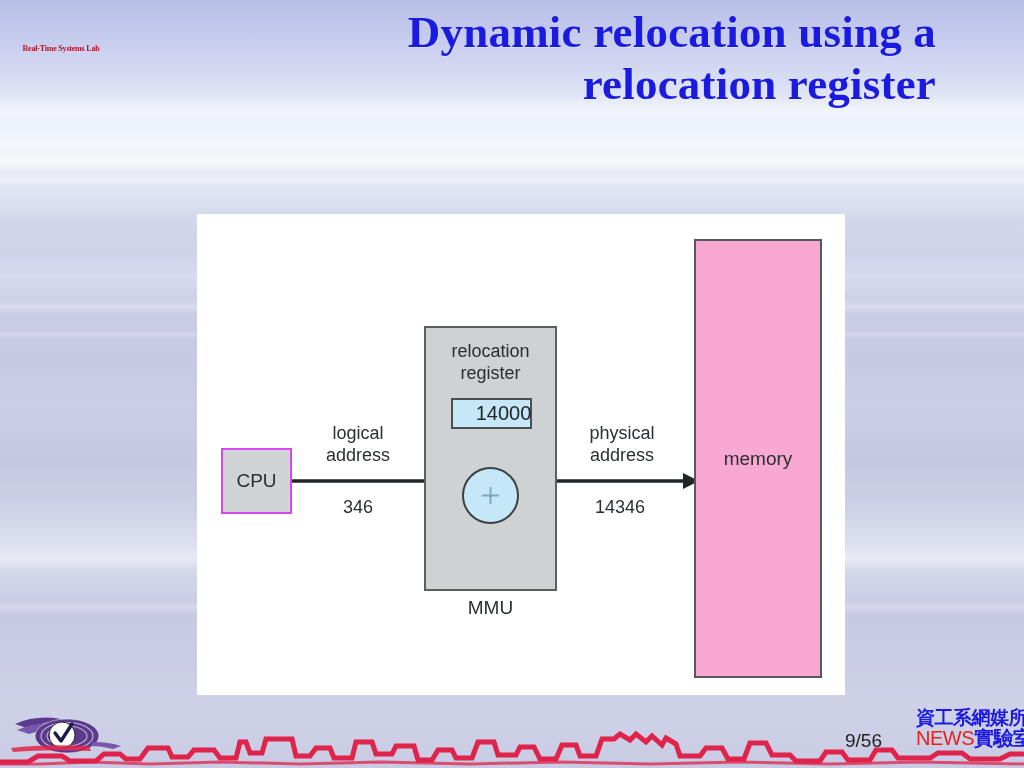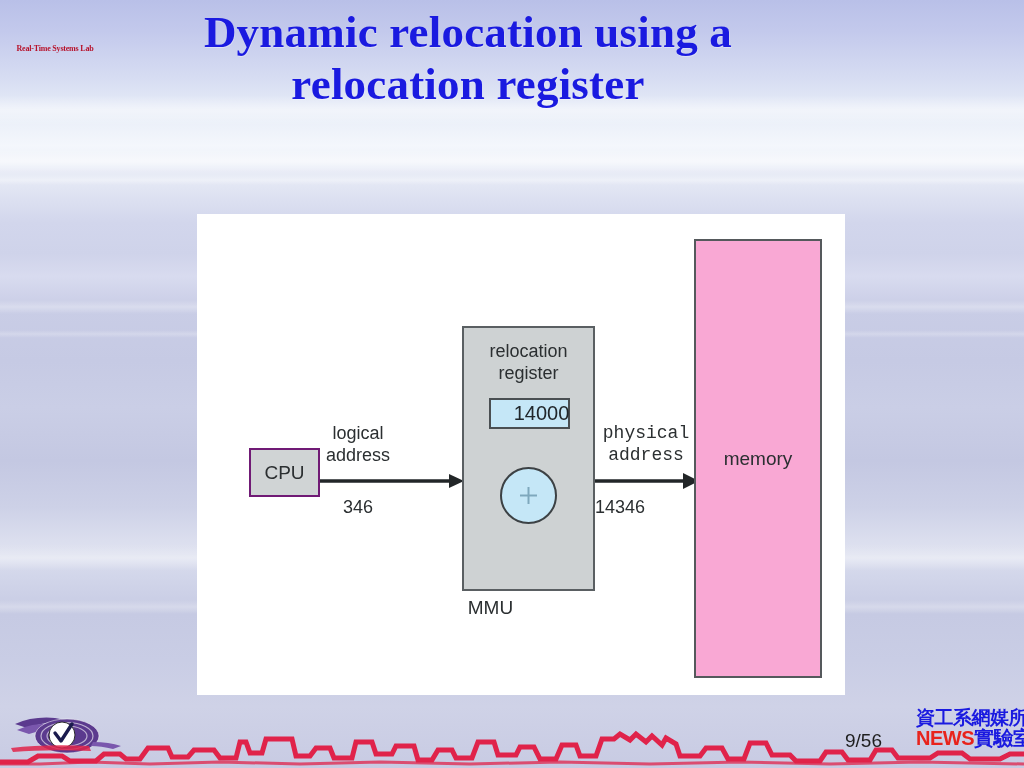--- a/index.html
+++ b/index.html
@@ -39,43 +39,43 @@
   .c1{top:150px;height:22px;background:linear-gradient(to bottom,rgba(255,255,255,0),rgba(255,255,255,.55),rgba(255,255,255,0));}
   .c2{top:175px;height:10px;background:linear-gradient(to bottom,rgba(255,255,255,0),rgba(255,255,255,.35),rgba(255,255,255,0));}
   .c3{top:300px;height:14px;background:linear-gradient(to bottom,rgba(255,255,255,0),rgba(255,255,255,.30),rgba(255,255,255,0));}
   .c4{top:330px;height:8px;background:linear-gradient(to bottom,rgba(255,255,255,0),rgba(255,255,255,.22),rgba(255,255,255,0));}
   .c5{top:545px;height:26px;background:linear-gradient(to bottom,rgba(255,255,255,0),rgba(255,255,255,.42),rgba(255,255,255,0));}
   .c6{top:600px;height:14px;background:linear-gradient(to bottom,rgba(255,255,255,0),rgba(255,255,255,.26),rgba(255,255,255,0));}
   .c7{top:95px;height:30px;background:linear-gradient(to bottom,rgba(255,255,255,0),rgba(255,255,255,.45),rgba(255,255,255,0));}
 
   
   #title{
-    position:absolute;left:0;top:6px;width:936px;text-align:center;
+    position:absolute;left:0;top:6px;width:936px;text-align:right;
     font-family:"Liberation Serif", serif;font-weight:bold;font-size:45px;
     line-height:1.16;color:#1a1ae0;letter-spacing:.2px;
     text-shadow:0.5px 0.5px 0 rgba(255,255,255,.35);
   }
   #title .ln{display:block;}
 
   
   #figure-panel{
     position:absolute;left:197px;top:214px;width:648px;height:481px;
     background:#ffffff;
   }
 
   
   .box-cpu{
-    position:absolute;left:24px;top:234px;width:71px;height:49px;
-    background:#d0d4d5;border:2px solid #701a75;box-sizing:border-box;
+    position:absolute;left:24px;top:234px;width:71px;height:66px;
+    background:#d0d4d5;border:2px solid #d946ef;box-sizing:border-box;
     display:flex;align-items:center;justify-content:center;
-    font-size:19px;color:#2b2f31;margin-left:28px;
+    font-size:19px;color:#2b2f31;
   }
   .box-mmu{
     position:absolute;left:227px;top:112px;width:133px;height:265px;
-    background:#ced2d3;border:2px solid #5a5f62;box-sizing:border-box;margin-left:38px;
+    background:#ced2d3;border:2px solid #5a5f62;box-sizing:border-box;
   }
   .mmu-title{
     position:absolute;left:0;top:12px;width:100%;text-align:center;
     font-size:18px;line-height:1.23;color:#2b2f31;
   }
   .reloc-value{
     position:absolute;left:25px;top:70px;width:81px;height:31px;
     background:#c5e7f7;border:2px solid #4a4f52;box-sizing:border-box;
     display:flex;align-items:center;justify-content:center;
     font-size:20px;color:#21272b;padding-left:24px;
@@ -92,43 +92,43 @@
   .box-memory{
     position:absolute;left:497px;top:25px;width:128px;height:439px;
     background:#f9a8d4;border:2px solid #55595c;box-sizing:border-box;
     display:flex;align-items:center;justify-content:center;
     font-size:19px;color:#2b2f31;
   }
 
   .lbl{position:absolute;text-align:center;font-size:18px;line-height:1.23;color:#2b2f31;}
   .lbl-logical{left:95px;top:208px;width:132px;}
   .lbl-346{left:95px;top:282px;width:132px;}
-  .lbl-physical{left:380px;top:208px;width:138px;font-family:Liberation Mono, monospace;}
+  .lbl-physical{left:356px;top:208px;width:138px;}
   .lbl-14346{left:360px;top:282px;width:126px;}
 
   .arrows{position:absolute;left:0;top:0;width:648px;height:481px;}
 
   
   #skyline{position:absolute;left:0;bottom:0;width:1024px;height:56px;}
   #page-number{
     position:absolute;left:812px;top:730px;width:70px;text-align:right;
     font-size:19px;color:#1f1f1f;font-family:"Liberation Sans",sans-serif;
   }
   #dept-block{
     position:absolute;left:900px;top:708px;width:140px;
     font-family:"Liberation Sans",sans-serif;line-height:1.04;margin-left:16px;
   }
   #dept-cn{font-size:19px;color:#1a1ae0;font-weight:bold;letter-spacing:-.5px;}
   #lab-line{font-size:20px;letter-spacing:-.5px;}
-  #lab-news{color:#e8231c;font-weight:bold;}
+  #lab-news{color:#e8231c;font-weight:normal;}
   #lab-cn{color:#1a1ae0;font-weight:bold;}
 
   #logo{position:absolute;left:5px;top:706px;width:120px;height:58px;}
   #logo-text{
-    position:absolute;left:0;top:44px;width:110px;text-align:center;
+    position:absolute;left:6px;top:44px;width:110px;text-align:center;
     font-family:"Liberation Serif",serif;font-weight:bold;font-size:8px;
     color:#b7122b;letter-spacing:-.2px;white-space:nowrap;
   }
 </style>
 </head>
 <body>
 
 <div id="slide">
 
   <div class="cloud c7"></div>

